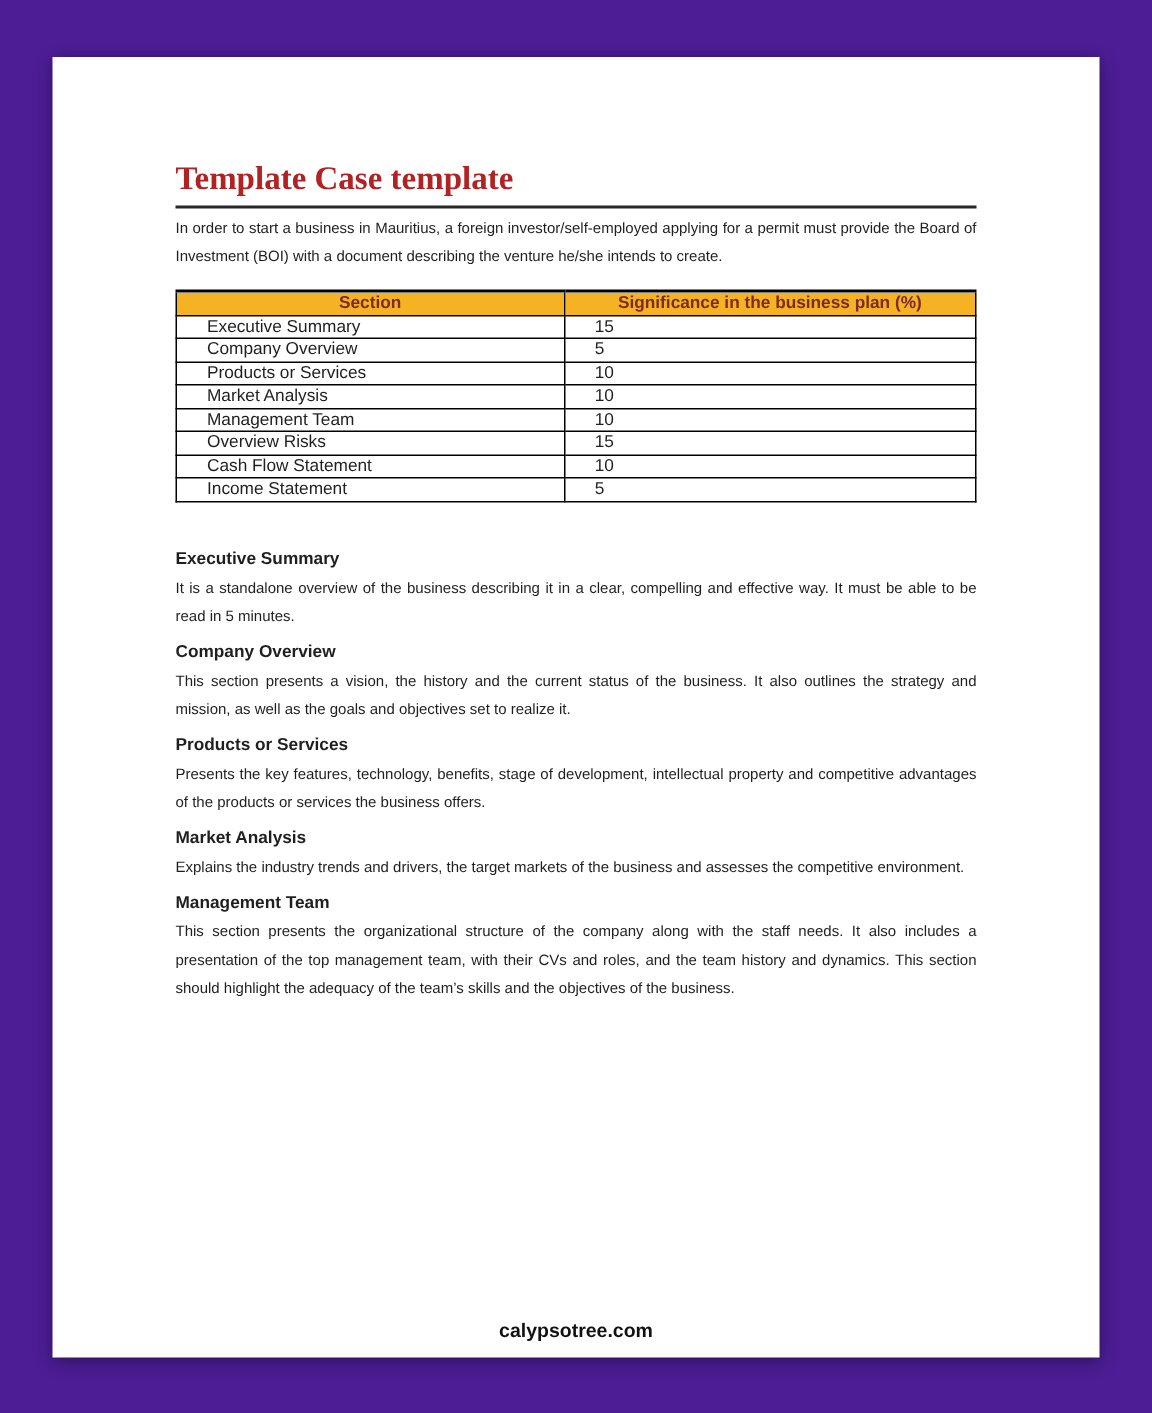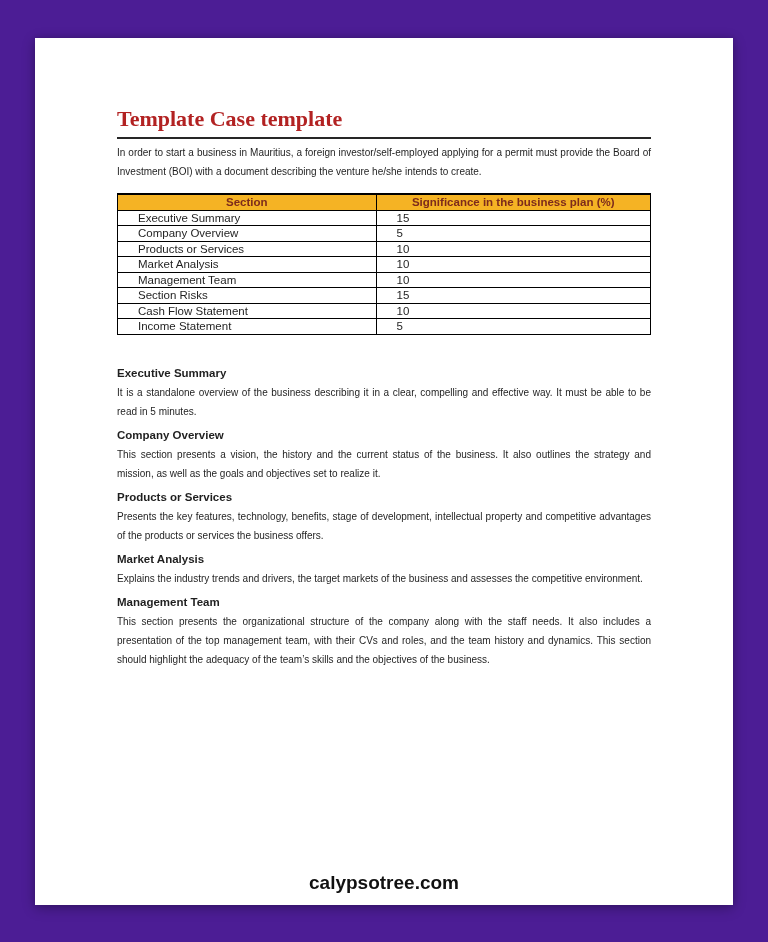--- a/index.html
+++ b/index.html
@@ -80,21 +80,21 @@
     line-height: 19px;
     text-align: justify;
     margin: 0;
   }
   .page-footer {
     position: absolute;
     left: 0; right: 0;
     bottom: 11px;
     text-align: center;
     font-weight: bold;
-    font-size: 19px;
+    font-size: 13px;
     color: #111111;
   }
 </style>
 </head>
 <body>
 
 <div class="canvas">
   <div class="page">
     <div class="content">
 
@@ -129,21 +129,21 @@
           </tr>
           <tr>
             <td>Market Analysis</td>
             <td>10</td>
           </tr>
           <tr>
             <td>Management Team</td>
             <td>10</td>
           </tr>
           <tr>
-            <td>Section Risks</td>
+            <td>Overview Risks</td>
             <td>15</td>
           </tr>
           <tr>
             <td>Cash Flow Statement</td>
             <td>10</td>
           </tr>
           <tr>
             <td>Income Statement</td>
             <td>5</td>
           </tr>

